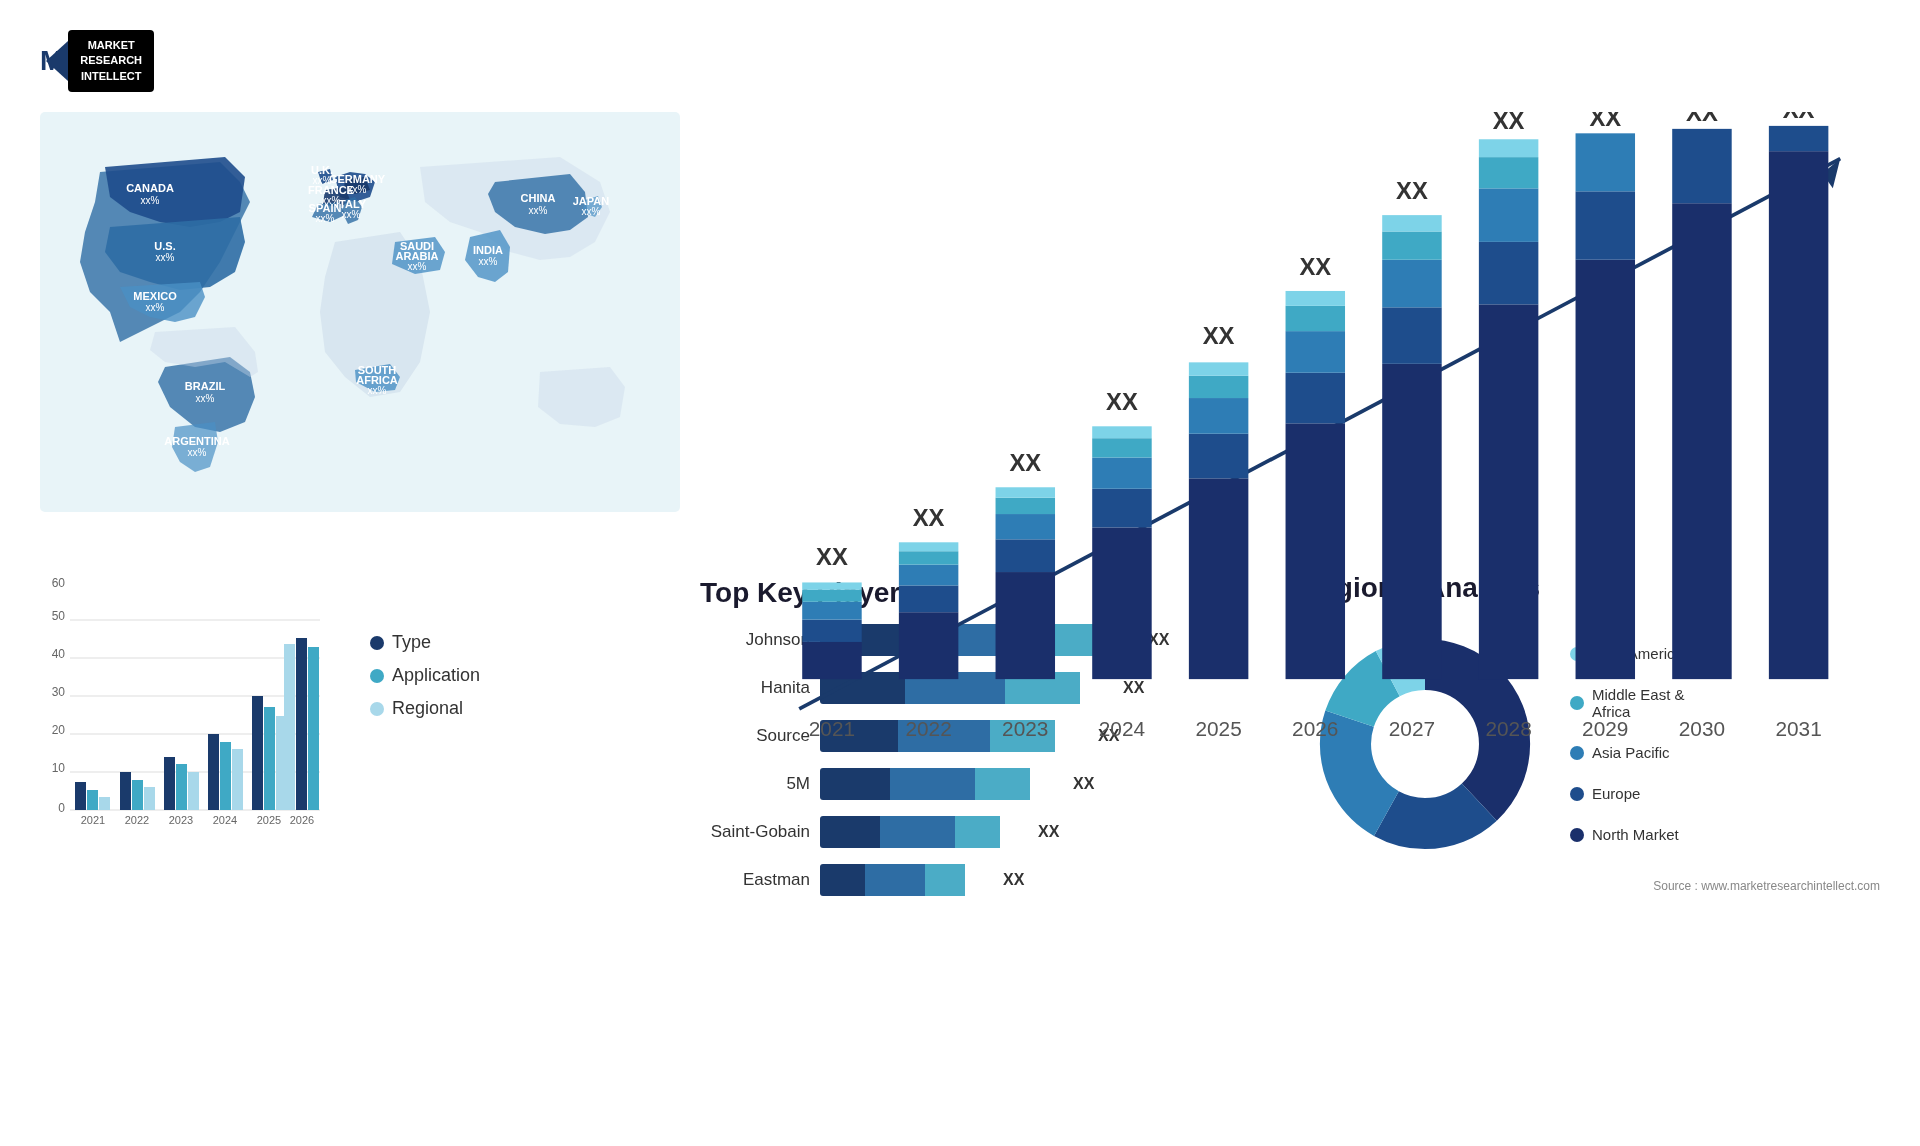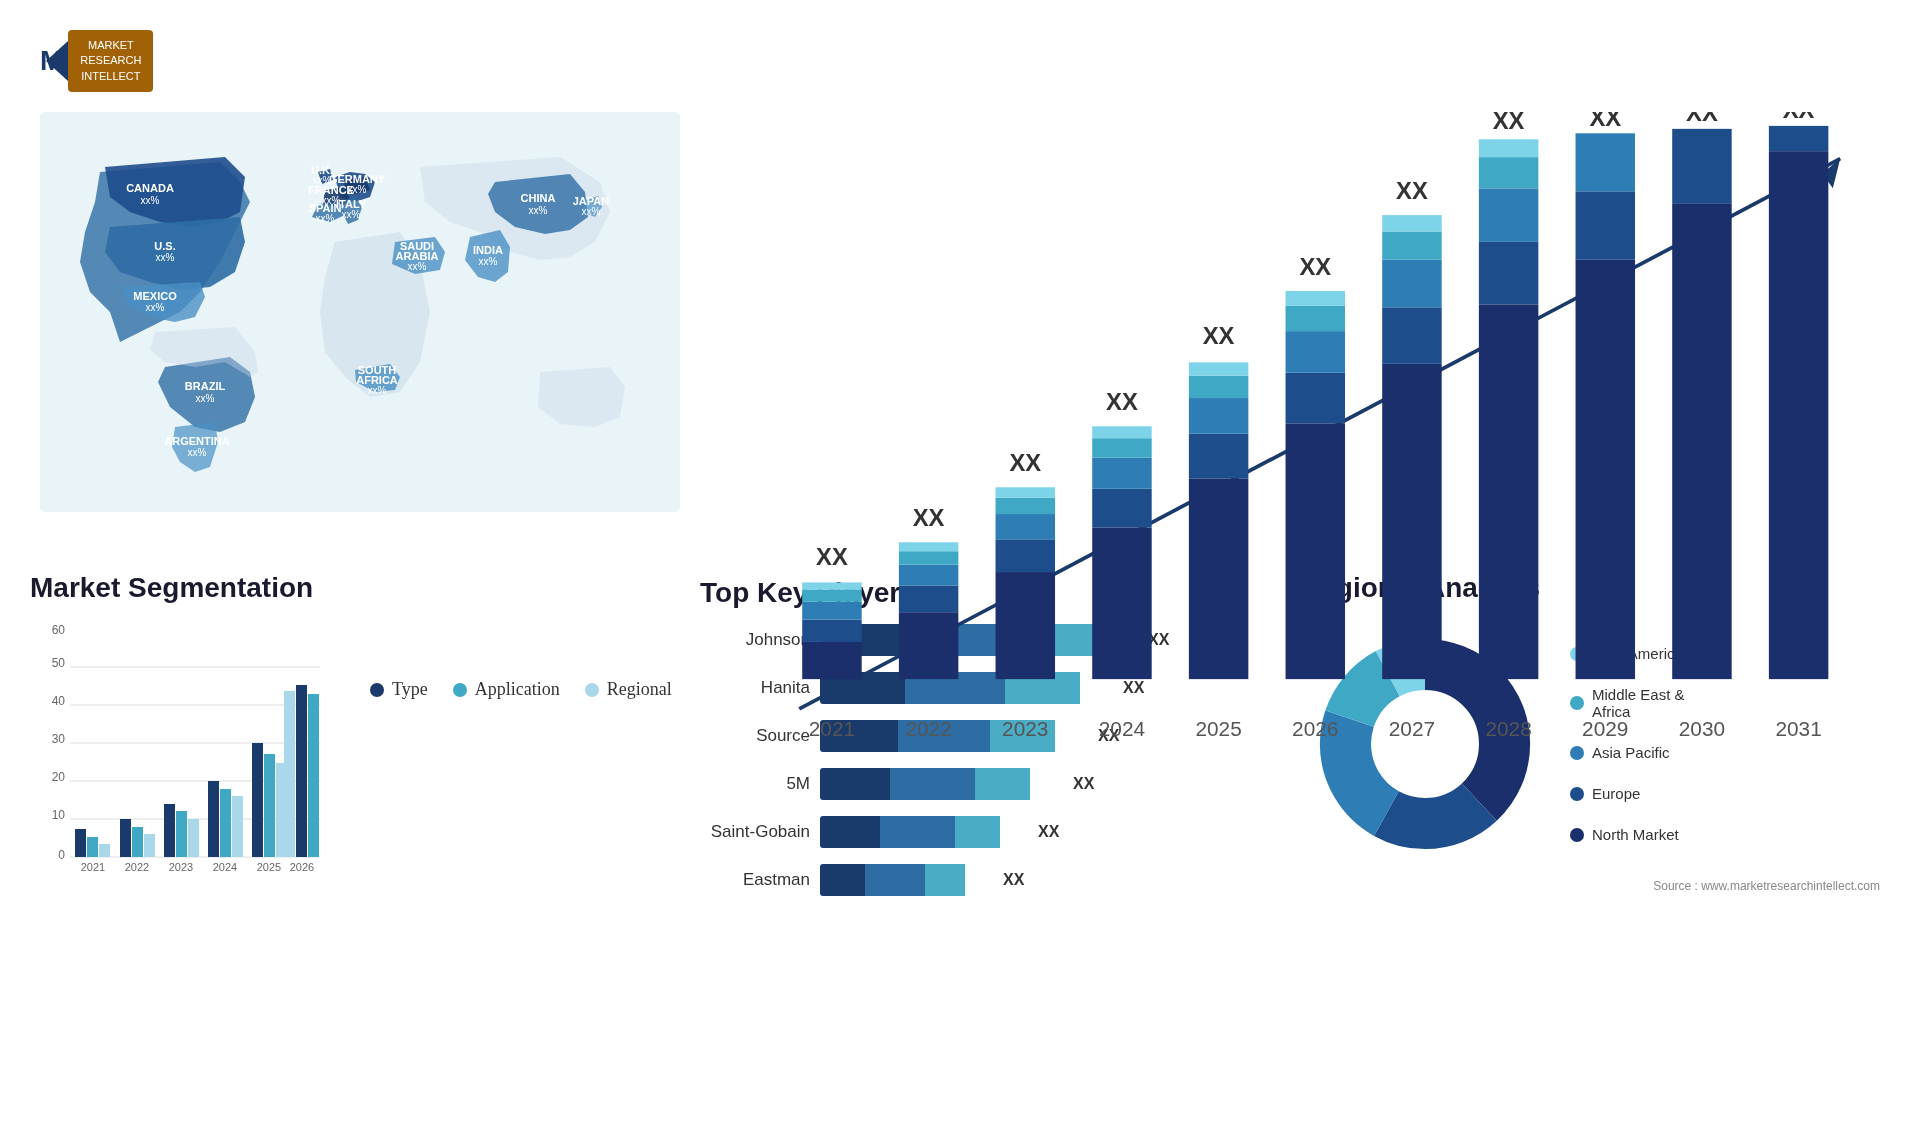--- a/index.html
+++ b/index.html
@@ -19,24 +19,24 @@
       justify-content: space-between;
       align-items: flex-start;
     }
     .main-title {
       font-size: 48px;
       font-weight: 700;
       color: #1a1a2e;
       letter-spacing: -0.5px;
     }
     .logo-box {
-      background: #a16207;
+      background: #000000;
       color: white;
       font-size: 11px;
-      font-weight: 400;
+      font-weight: 700;
       padding: 8px 12px;
       text-align: center;
       line-height: 1.4;
       border-radius: 4px;
       position: relative;
     }
     .logo-box::before {
       content: '';
       position: absolute;
       left: -22px;
@@ -99,24 +99,23 @@
       align-items: flex-start;
       gap: 20px;
     }
     .seg-svg {
       width: 320px;
       height: 260px;
       flex-shrink: 0;
     }
     .seg-legend {
       display: flex;
-      flex-direction: row;
-      gap: 25px;
+      flex-direction: column;
+      gap: 12px;
       padding-top: 60px;
-      font-family: Liberation Serif, serif;
     }
     .legend-item {
       display: flex;
       align-items: center;
       gap: 8px;
       font-size: 18px;
       color: #333;
     }
     .legend-dot {
       width: 14px;
@@ -433,21 +432,20 @@
         <text x="20" y="3" text-anchor="middle" font-size="16" font-weight="bold" fill="#333">XX</text>
         <text x="20" y="418" text-anchor="middle" font-size="14" fill="#555">2031</text>
       </g>
     </svg>
   </div>
 </div>
 
 <div class="bottom-sections">
 
   <div>
-    <h2 class="section-title">Market Segmentation</h2>
     <div class="seg-chart-container">
       <svg viewBox="0 0 300 260" class="seg-svg">
 
         <text x="25" y="240" text-anchor="end" font-size="12" fill="#666">0</text>
         <text x="25" y="200" text-anchor="end" font-size="12" fill="#666">10</text>
         <text x="25" y="162" text-anchor="end" font-size="12" fill="#666">20</text>
         <text x="25" y="124" text-anchor="end" font-size="12" fill="#666">30</text>
         <text x="25" y="86" text-anchor="end" font-size="12" fill="#666">40</text>
         <text x="25" y="48" text-anchor="end" font-size="12" fill="#666">50</text>
         <text x="25" y="15" text-anchor="end" font-size="12" fill="#666">60</text>

